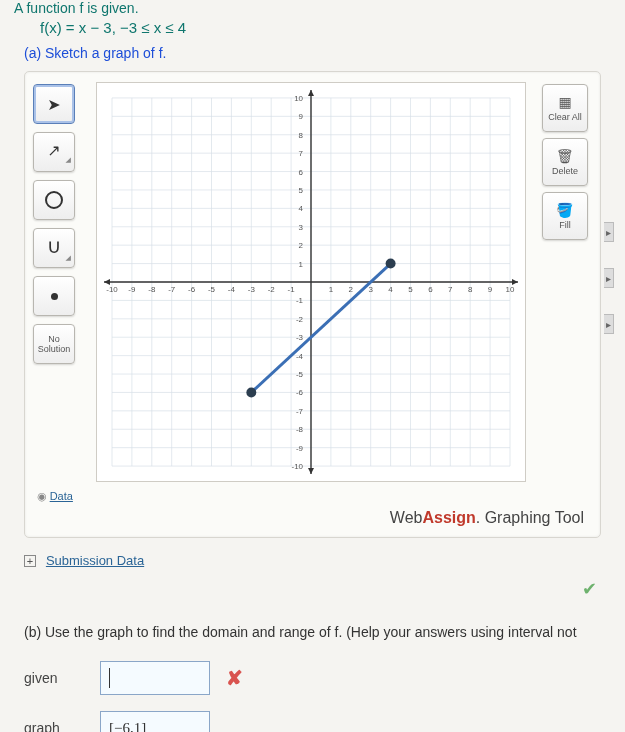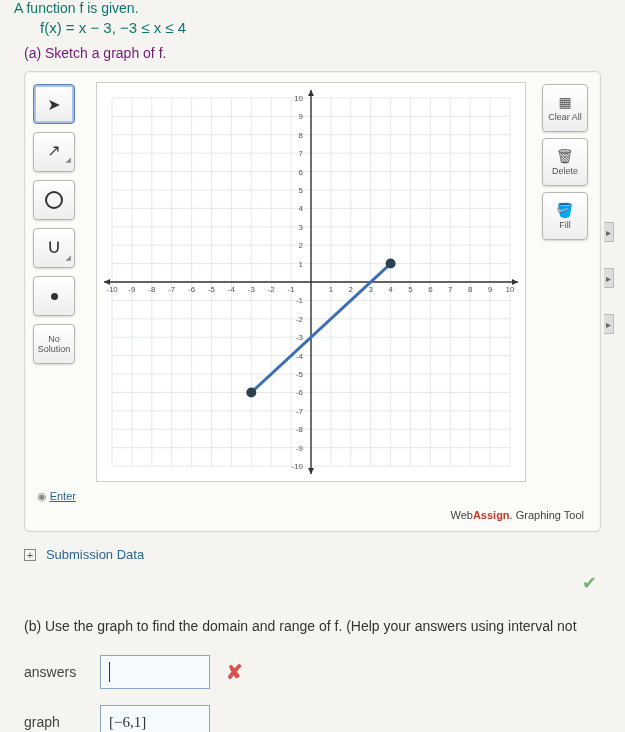--- a/index.html
+++ b/index.html
@@ -5,21 +5,21 @@
     * { box-sizing: border-box; margin: 0; padding: 0; }
     body {
       font-family: Arial, Helvetica, sans-serif;
       background: #f5f4f1;
       width: 625px;
       font-size: 14px;
       color: #333;
     }
     .header-text { color: #0f766e; padding: 0 14px; }
     .function-line { padding: 3px 40px; color: #0f766e; font-size: 15px; }
-    .part-label { padding: 6px 24px 10px; color: #701a75; }
+    .part-label { padding: 6px 24px 10px; color: #1d4ed8; }
     .graph-container {
       margin: 0 24px;
       background: #fbfbf8;
       border: 1px solid #d8d6d0;
       border-radius: 5px;
       padding: 8px;
       position: relative;
       box-shadow: inset 0 0 3px rgba(0,0,0,0.08);
     }
     .graph-body { display: flex; }
@@ -44,24 +44,24 @@
       border: 1px solid #b8b6b0; border-radius: 4px;
       display:flex; flex-direction:column; align-items:center; justify-content:center;
       font-size:9px; cursor:pointer; gap:2px; color:#555;
       box-shadow: 0 1px 2px rgba(0,0,0,0.15);
     }
     .right-btn .ic { font-size:14px; }
     .canvas-wrap { flex: 1; display:flex; align-items:flex-start; justify-content:center; padding:2px 4px;}
     svg.grid { background:#fff; border:1px solid #cfccc5; }
     .help-row { padding: 6px 4px 2px; font-size: 11px; }
     .help-link { color: #2a6496; text-decoration: underline; cursor: pointer; }
-    .brand { text-align:right; padding:4px 8px 2px; font-size:11px; color:#444;}
+    .brand { text-align:right; padding:4px 8px 2px; font-size:16px; color:#444;}
     .brand b { color:#c0392b; }
     .sub-data { margin: 14px 24px 6px; }
-    .sub-data a { font-size:13px; color:#2a6496; cursor:pointer;}
+    .sub-data a { font-size:13px; color:#2a6496; text-decoration:underline; cursor:pointer;}
     .plus-box { display:inline-block; width:12px; height:12px; border:1px solid #888; text-align:center; line-height:10px; font-size:11px; margin-right:6px; vertical-align:middle; color:#555;}
     .check-right { text-align:right; padding:4px 28px; color:#6eb26e; font-size:18px;}
     .partb { padding: 18px 24px 10px; color:#333; line-height:1.5;}
     .field-row { display:flex; align-items:center; gap:16px; padding:8px 24px;}
     .field-label { width:60px; color:#444; }
     .answer-box {
       width: 110px; height: 34px;
       border: 1px solid #8aa6c8;
       background: #f5fbff;
       display:flex; align-items:center; padding:0 8px;
@@ -221,21 +221,21 @@
       </div>
       <div class="right-btn">
         <span class="ic">🪣</span>
         <span>Fill</span>
       </div>
     </div>
   </div>
 
   <div class="help-row">
     <span style="color:#888;">◉ </span>
-    <span class="help-link">Enter</span>
+    <span class="help-link">Data</span>
   </div>
   <div class="brand">
     <span>Web</span><b>Assign</b><span>. Graphing Tool</span>
   </div>
 
   <div class="side-tabs">
     <div class="side-tab">▸</div>
     <div class="side-tab">▸</div>
     <div class="side-tab">▸</div>
   </div>
@@ -243,21 +243,21 @@
 
 <div class="sub-data">
   <span class="plus-box">+</span>
   <a>Submission Data</a>
 </div>
 <div class="check-right">✔</div>
 
 <div class="partb">(b) Use the graph to find the domain and range of f. (Help your answers using interval not</div>
 
 <div class="field-row">
-  <div class="field-label">answers</div>
+  <div class="field-label">given</div>
   <div class="answer-box cursor"></div>
   <span class="mark-x">✘</span>
 </div>
 
 <div class="field-row">
   <div class="field-label">graph</div>
   <div class="answer-box">[−6,1]</div>
 </div>
 
 </body></html>

